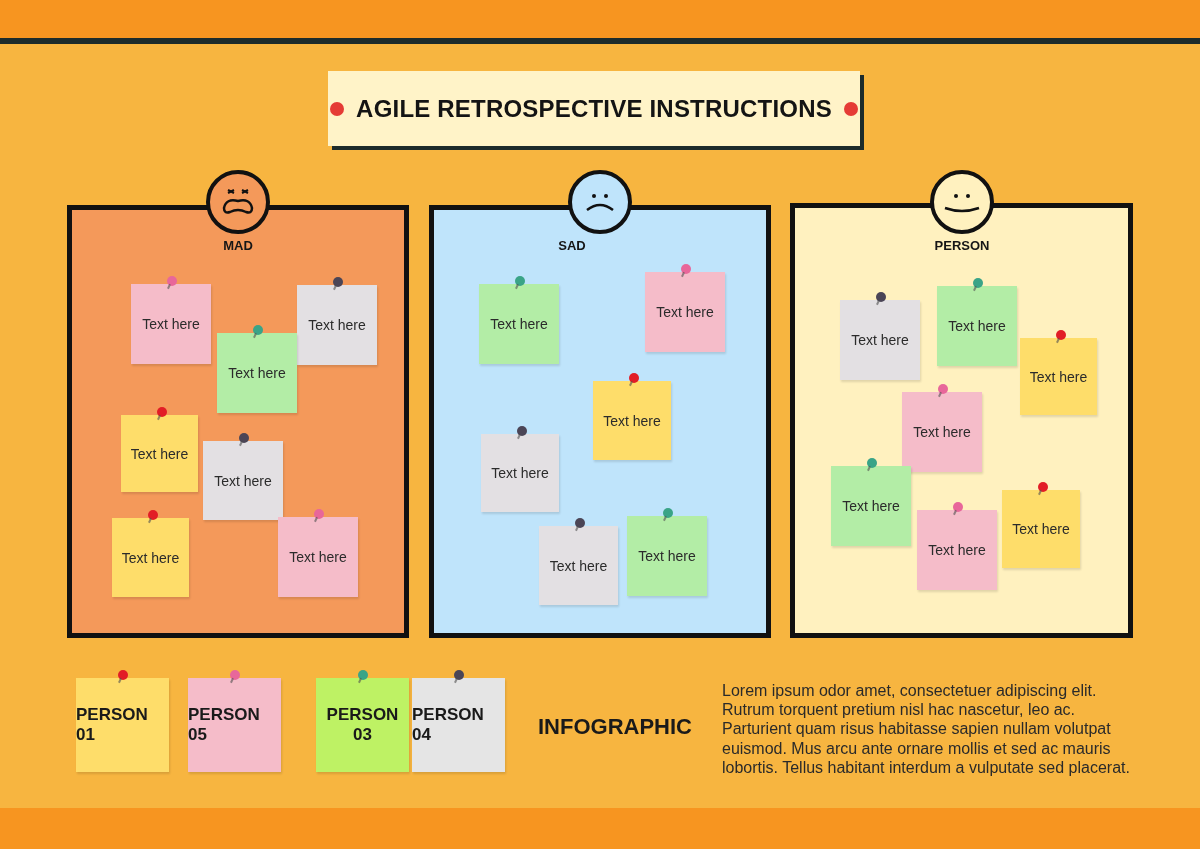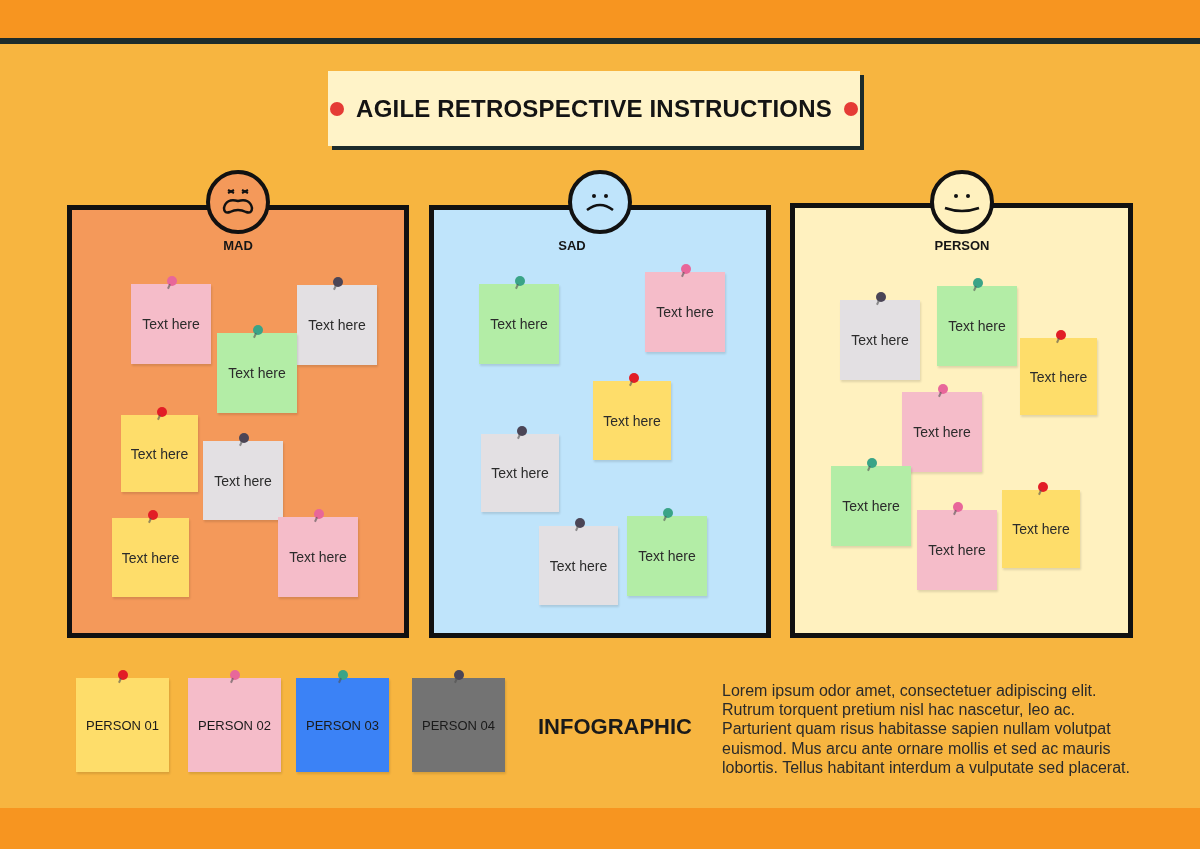--- a/index.html
+++ b/index.html
@@ -60,21 +60,21 @@
       background: rgba(80,80,80,0.6); transform: rotate(25deg);
     }
     .pin.red { background: #e21d26; }
     .pin.pinkpin { background: #e8679a; }
     .pin.teal { background: #3aa487; }
     .pin.dark { background: #4b4556; }
 
     .person {
       position: absolute; top: 678px; width: 93px; height: 94px;
       display: flex; align-items: center; justify-content: center;
-      font-weight: normal; font-size: 13px; color: #1a1a1a;
+      font-weight: bold; font-size: 17px; color: #1a1a1a;
       box-shadow: 1px 2px 2px rgba(0,0,0,0.12);
     }
     .person .pin { left: 42px; }
 
     .instructions-title {
       position: absolute; left: 538px; top: 714px;
       font-weight: bold; font-size: 22px; color: #1a1a1a;
     }
     .instructions-body {
       position: absolute; left: 722px; top: 681px; width: 420px;
@@ -205,27 +205,27 @@
     <span class="pin red"></span>
     <span>Text here</span>
   </div>
 
 <div class="person" style="left:76px; background:#fedd6a;">
     <span class="pin red"></span>
     <span>PERSON 01</span>
   </div>
 <div class="person" style="left:188px; background:#f5bcc9;">
     <span class="pin pinkpin"></span>
-    <span>PERSON 02</span>
-  </div>
-<div class="person" style="left:296px; background:#3b82f6;">
+    <span>PERSON 05</span>
+  </div>
+<div class="person" style="left:316px; background:#bef264;text-align:center;">
     <span class="pin teal"></span>
     <span>PERSON 03</span>
   </div>
-<div class="person" style="left:412px; background:#737373;">
+<div class="person" style="left:412px; background:#e5e5e5;">
     <span class="pin dark"></span>
     <span>PERSON 04</span>
   </div>
 
 <div class="instructions-title">INFOGRAPHIC</div>
 <div class="instructions-body">Lorem ipsum odor amet, consectetuer adipiscing elit. Rutrum torquent pretium nisl hac nascetur, leo ac. Parturient quam risus habitasse sapien nullam volutpat euismod. Mus arcu ante ornare mollis et sed ac mauris lobortis. Tellus habitant interdum a vulputate sed placerat.</div>
 
 <div class="bottom-band"></div>
 
 </body></html>

